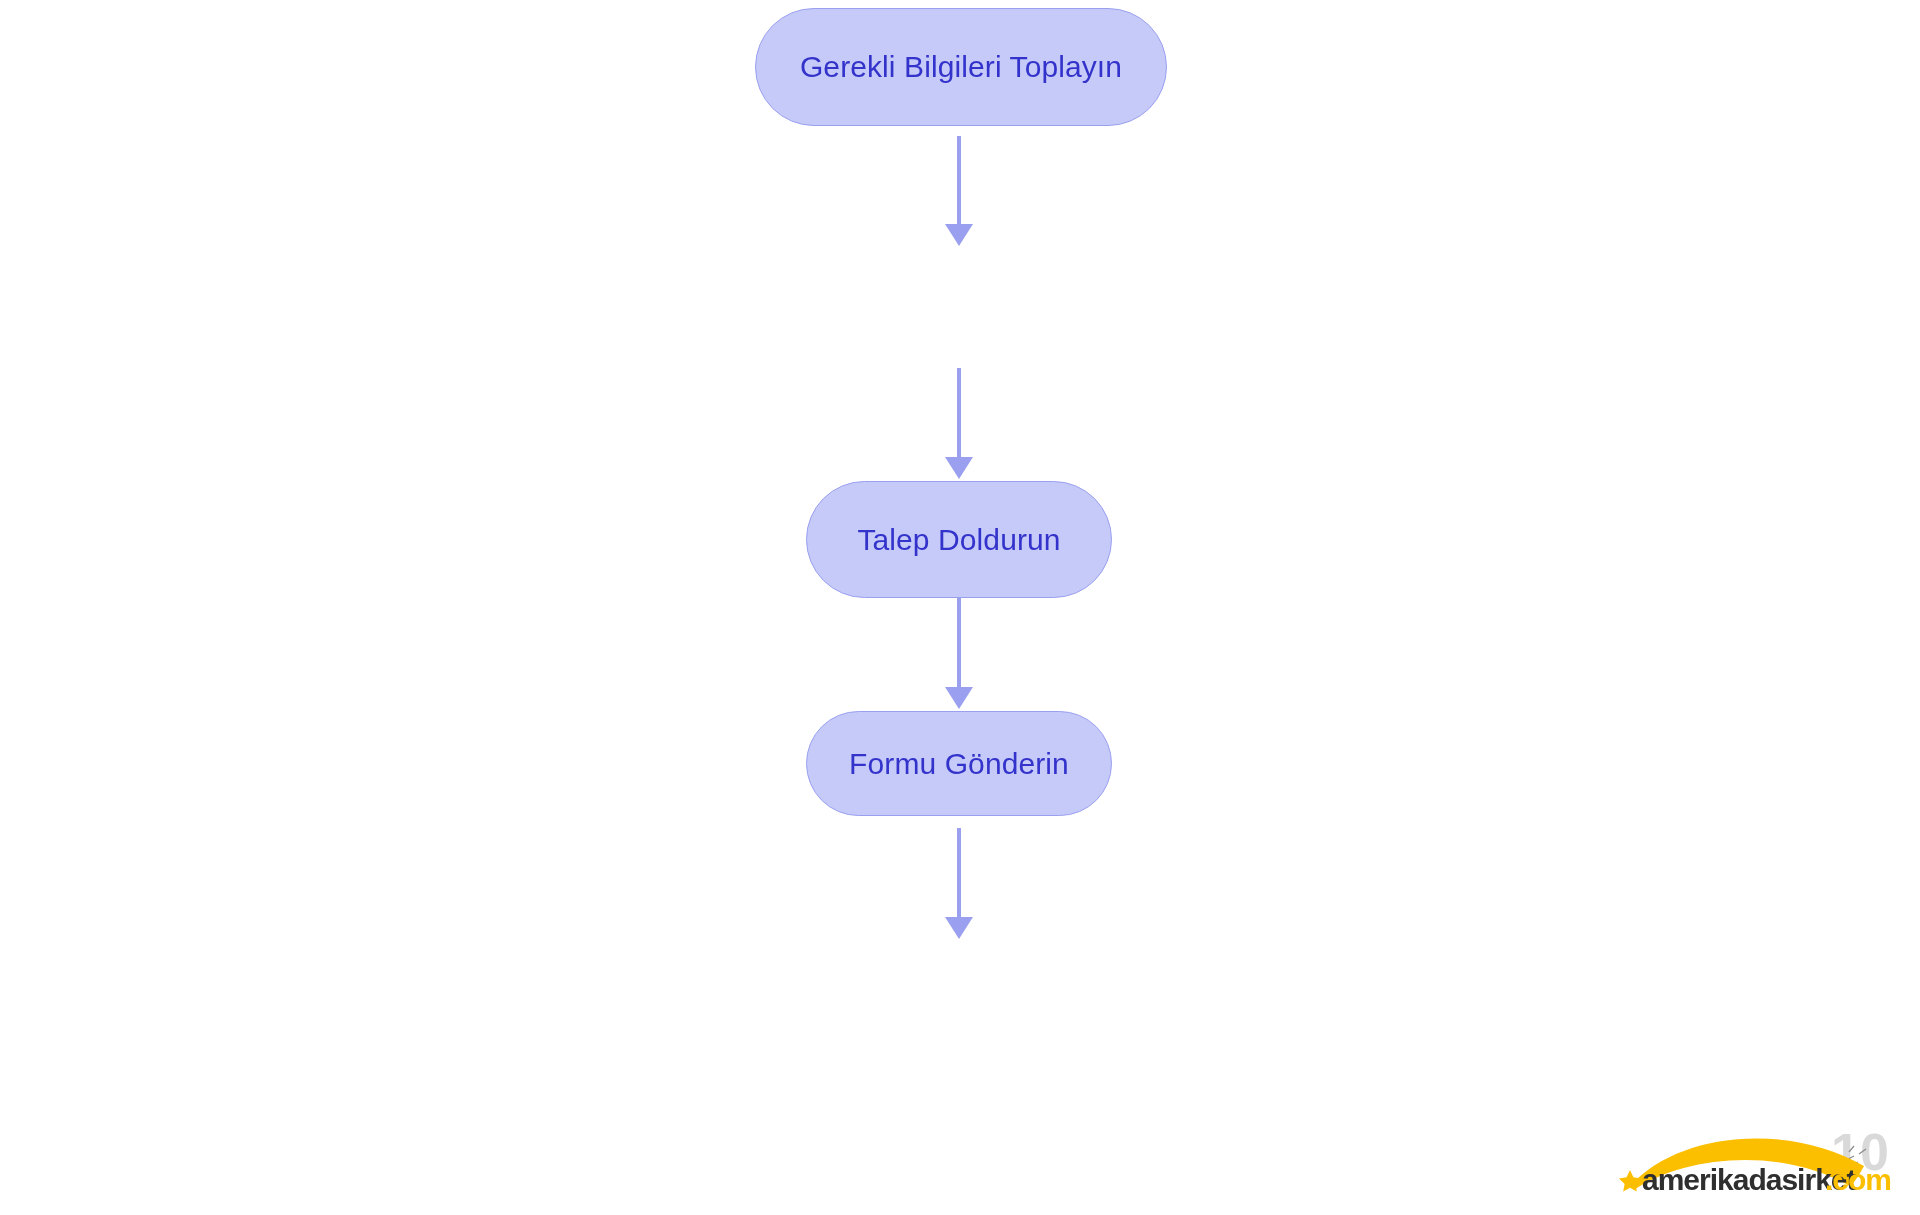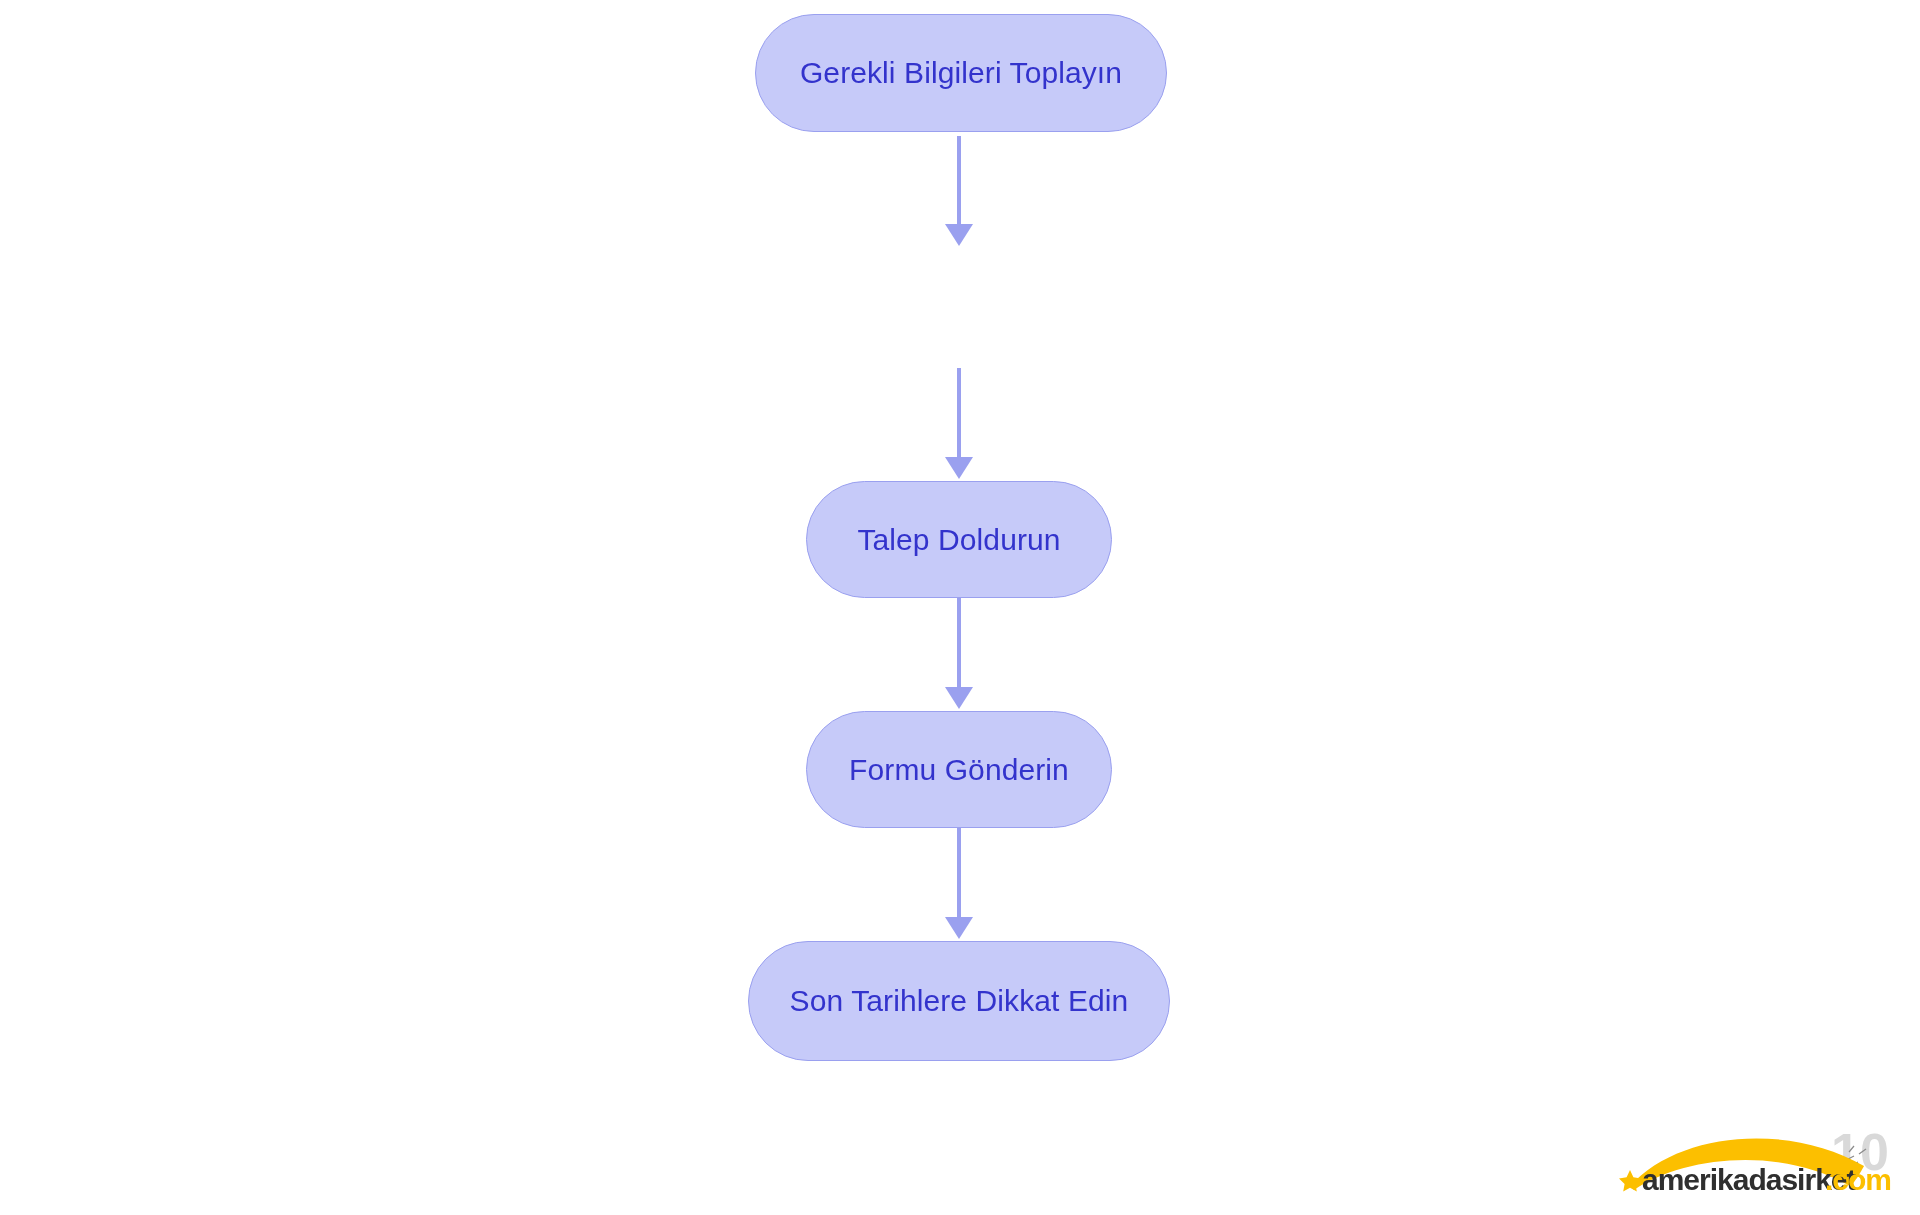--- a/index.html
+++ b/index.html
@@ -39,24 +39,24 @@
     font-weight: 400;
     letter-spacing: 0.1px;
     white-space: nowrap;
     line-height: 1;
   }
   .node-label {
     color: #3333cc;
     pointer-events: none;
   }
 
-  .node-1 { left: 755px;  top: 14px;   width: 412px; height: 118px; }
+  .node-1 { left: 755px;  top: 8px;   width: 412px; height: 118px; }
   .node-2 { left: 748px;  top: 248px;  width: 422px; height: 120px; }
   .node-3 { left: 806px;  top: 481px;  width: 306px; height: 117px; }
-  .node-4 { left: 806px;  top: 711px;  width: 306px; height: 117px; align-items: center; }
+  .node-4 { left: 806px;  top: 711px;  width: 306px; height: 105px; align-items: center; }
   .node-5 { left: 748px;  top: 941px;  width: 422px; height: 120px; }
 
   
   .connector {
     position: absolute;
     left: 957px;
     width: 4px;
     background: #9aa0ef;
   }
   .c1 { top: 136px; height: 90px; }
@@ -111,23 +111,20 @@
   <div class="connector c3"></div>
   <div class="arrowhead a3"></div>
 
   <div class="node node-4">
     <span class="node-label">Formu Gönderin</span>
   </div>
 
   <div class="connector c4"></div>
   <div class="arrowhead a4"></div>
 
-  <div class="node node-5">
-    <span class="node-label">Son Tarihlere Dikkat Edin</span>
-  </div>
 
 </div>
 
 <div id="brand-logo">
   <svg class="logo-svg" width="290" height="92" viewBox="0 0 290 92" xmlns="http://www.w3.org/2000/svg">
 
     <text id="logo-watermark" x="213" y="62" font-family="Liberation Sans, sans-serif" font-size="52" font-weight="bold" fill="#d9d9d9">10</text>
 
     <g stroke="#8a8a8a" stroke-width="1.2" fill="none">
       <path d="M205 64 L236 48"></path>

